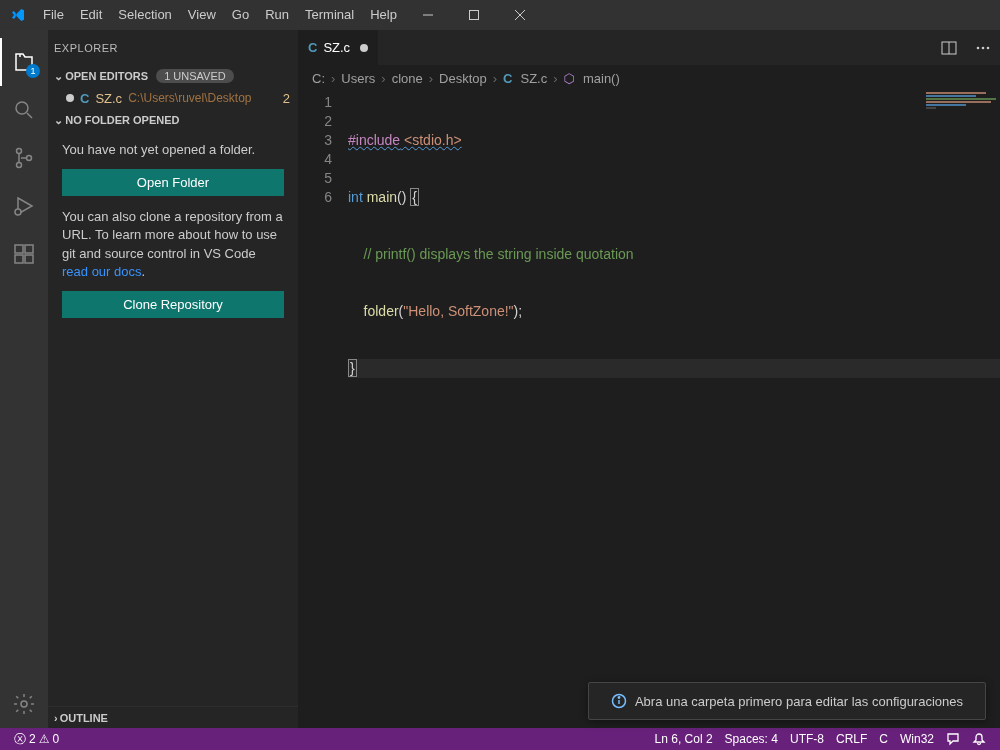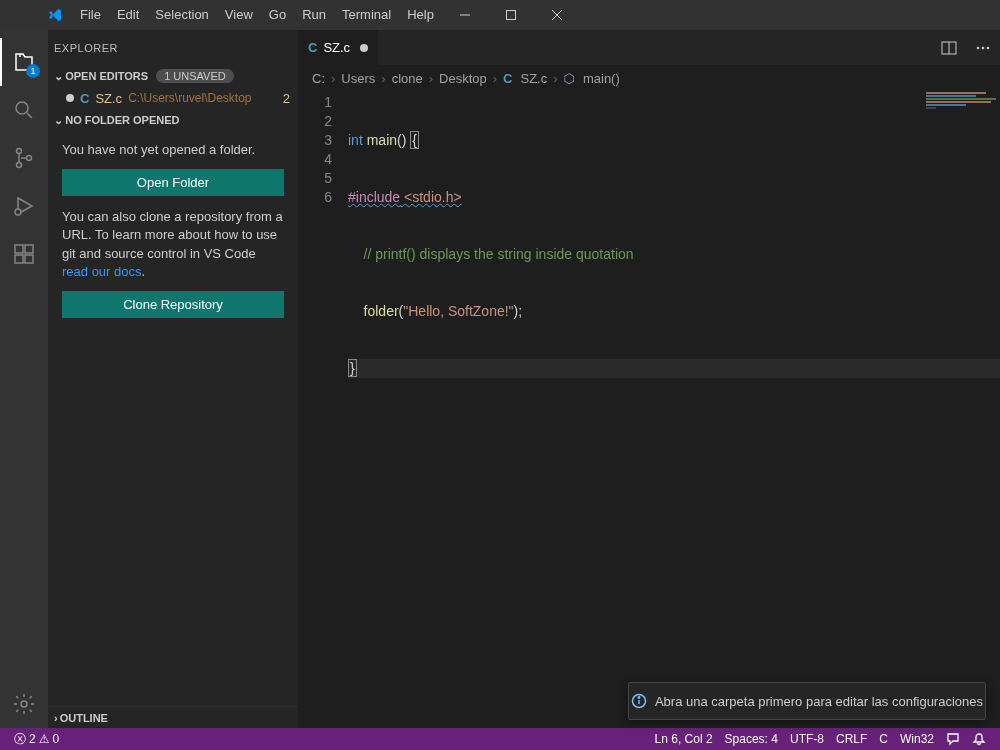--- a/index.html
+++ b/index.html
@@ -1,19 +1,19 @@
 <!DOCTYPE html>
 <html><head>
 <meta charset="utf-8">
 <style>
 * { margin: 0; padding: 0; box-sizing: border-box; font-family: "Segoe UI", sans-serif; }
 body { width: 1000px; height: 750px; background: #1e1e1e; color: #cccccc; overflow: hidden; display: flex; flex-direction: column; }
 
 
-.titlebar { height: 30px; background: #323233; display: flex; align-items: center; font-size: 13px; color: #cccccc; padding-left: 37px; }
+.titlebar { height: 30px; background: #323233; display: flex; align-items: center; font-size: 13px; color: #cccccc; }
 .titlebar .logo { width: 35px; display: flex; align-items: center; justify-content: center; }
 .titlebar .logo svg { width: 16px; height: 16px; }
 .menu { display: flex; }
 .menu-item { padding: 0 8px; height: 30px; line-height: 30px; cursor: pointer; }
 .title-center { flex: 1; text-align: center; color: #cccccc; }
 .win-controls { display: flex; }
 .win-btn { width: 46px; height: 30px; display: flex; align-items: center; justify-content: center; cursor: pointer; }
 
 
 .body-row { flex: 1; display: flex; min-height: 0; }
@@ -70,21 +70,21 @@
 .tok-br { color: #d4d4d4; }
 .cursor-line { background: #2a2a2a; }
 .brace-box { border: 1px solid #888; padding: 0 1px; }
 .minimap { position: absolute; right: 0; top: 0; width: 80px; height: 100%; opacity: 0.7; }
 .minimap .mmline { height: 2px; margin: 1px 6px; background: #555; }
 .minimap .mmline.r { background: #ce9178; }
 .minimap .mmline.b { background: #569cd6; }
 .minimap .mmline.g { background: #6a9955; }
 
 
-.notification { position: absolute; right: 14px; bottom: 30px; background: #252526; border: 1px solid #454545; padding: 10px 2px; font-size: 13px; color: #cccccc; display: flex; align-items: center; gap: 8px; border-radius: 2px; box-shadow: 0 2px 8px rgba(0,0,0,0.4); }
+.notification { position: absolute; right: 14px; bottom: 30px; background: #252526; border: 1px solid #454545; padding: 10px 22px; font-size: 13px; color: #cccccc; display: flex; align-items: center; gap: 8px; border-radius: 2px; box-shadow: 0 2px 8px rgba(0,0,0,0.4); }
 
 
 .statusbar { height: 22px; background: #68217a; color: #ffffff; display: flex; align-items: center; font-size: 12px; padding: 0 8px; }
 .statusbar .sitem { padding: 0 6px; cursor: pointer; display: flex; align-items: center; gap: 3px; height: 100%; }
 .statusbar .spacer { flex: 1; }
 
 svg { display: block; }
 </style>
 </head>
 <body>
@@ -249,22 +249,22 @@
     <div class="code-area">
       <div class="gutter">
         <div>1</div>
           <div>2</div>
           <div>3</div>
           <div>4</div>
           <div>5</div>
           <div>6</div>
       </div>
       <div class="code">
+        <div class="line"><span class="tok-pre">#include</span><span class="tok-inc"> &lt;stdio.h&gt;</span></div>
         <div class="line"><span class="tok-kw">int</span><span class="tok-fn"> main</span><span class="tok-br">() </span><span class="brace-box tok-br">{</span></div>
-        <div class="line"><span class="tok-pre">#include</span><span class="tok-inc"> &lt;stdio.h&gt;</span></div>
         <div class="line"><span class="tok-cm">    // printf() displays the string inside quotation</span></div>
         <div class="line"><span class="tok-fn">    folder</span><span class="tok-br">(</span><span class="tok-str">"Hello, SoftZone!"</span><span class="tok-br">);</span></div>
         <div class="line cursor-line"><span class="brace-box tok-br">}</span></div>
       </div>
       <div class="minimap">
         <div class="mmline r" style="width:60px"></div>
         <div class="mmline b" style="width:50px"></div>
         <div class="mmline g" style="width:70px"></div>
         <div class="mmline r" style="width:65px"></div>
         <div class="mmline b" style="width:40px"></div>

